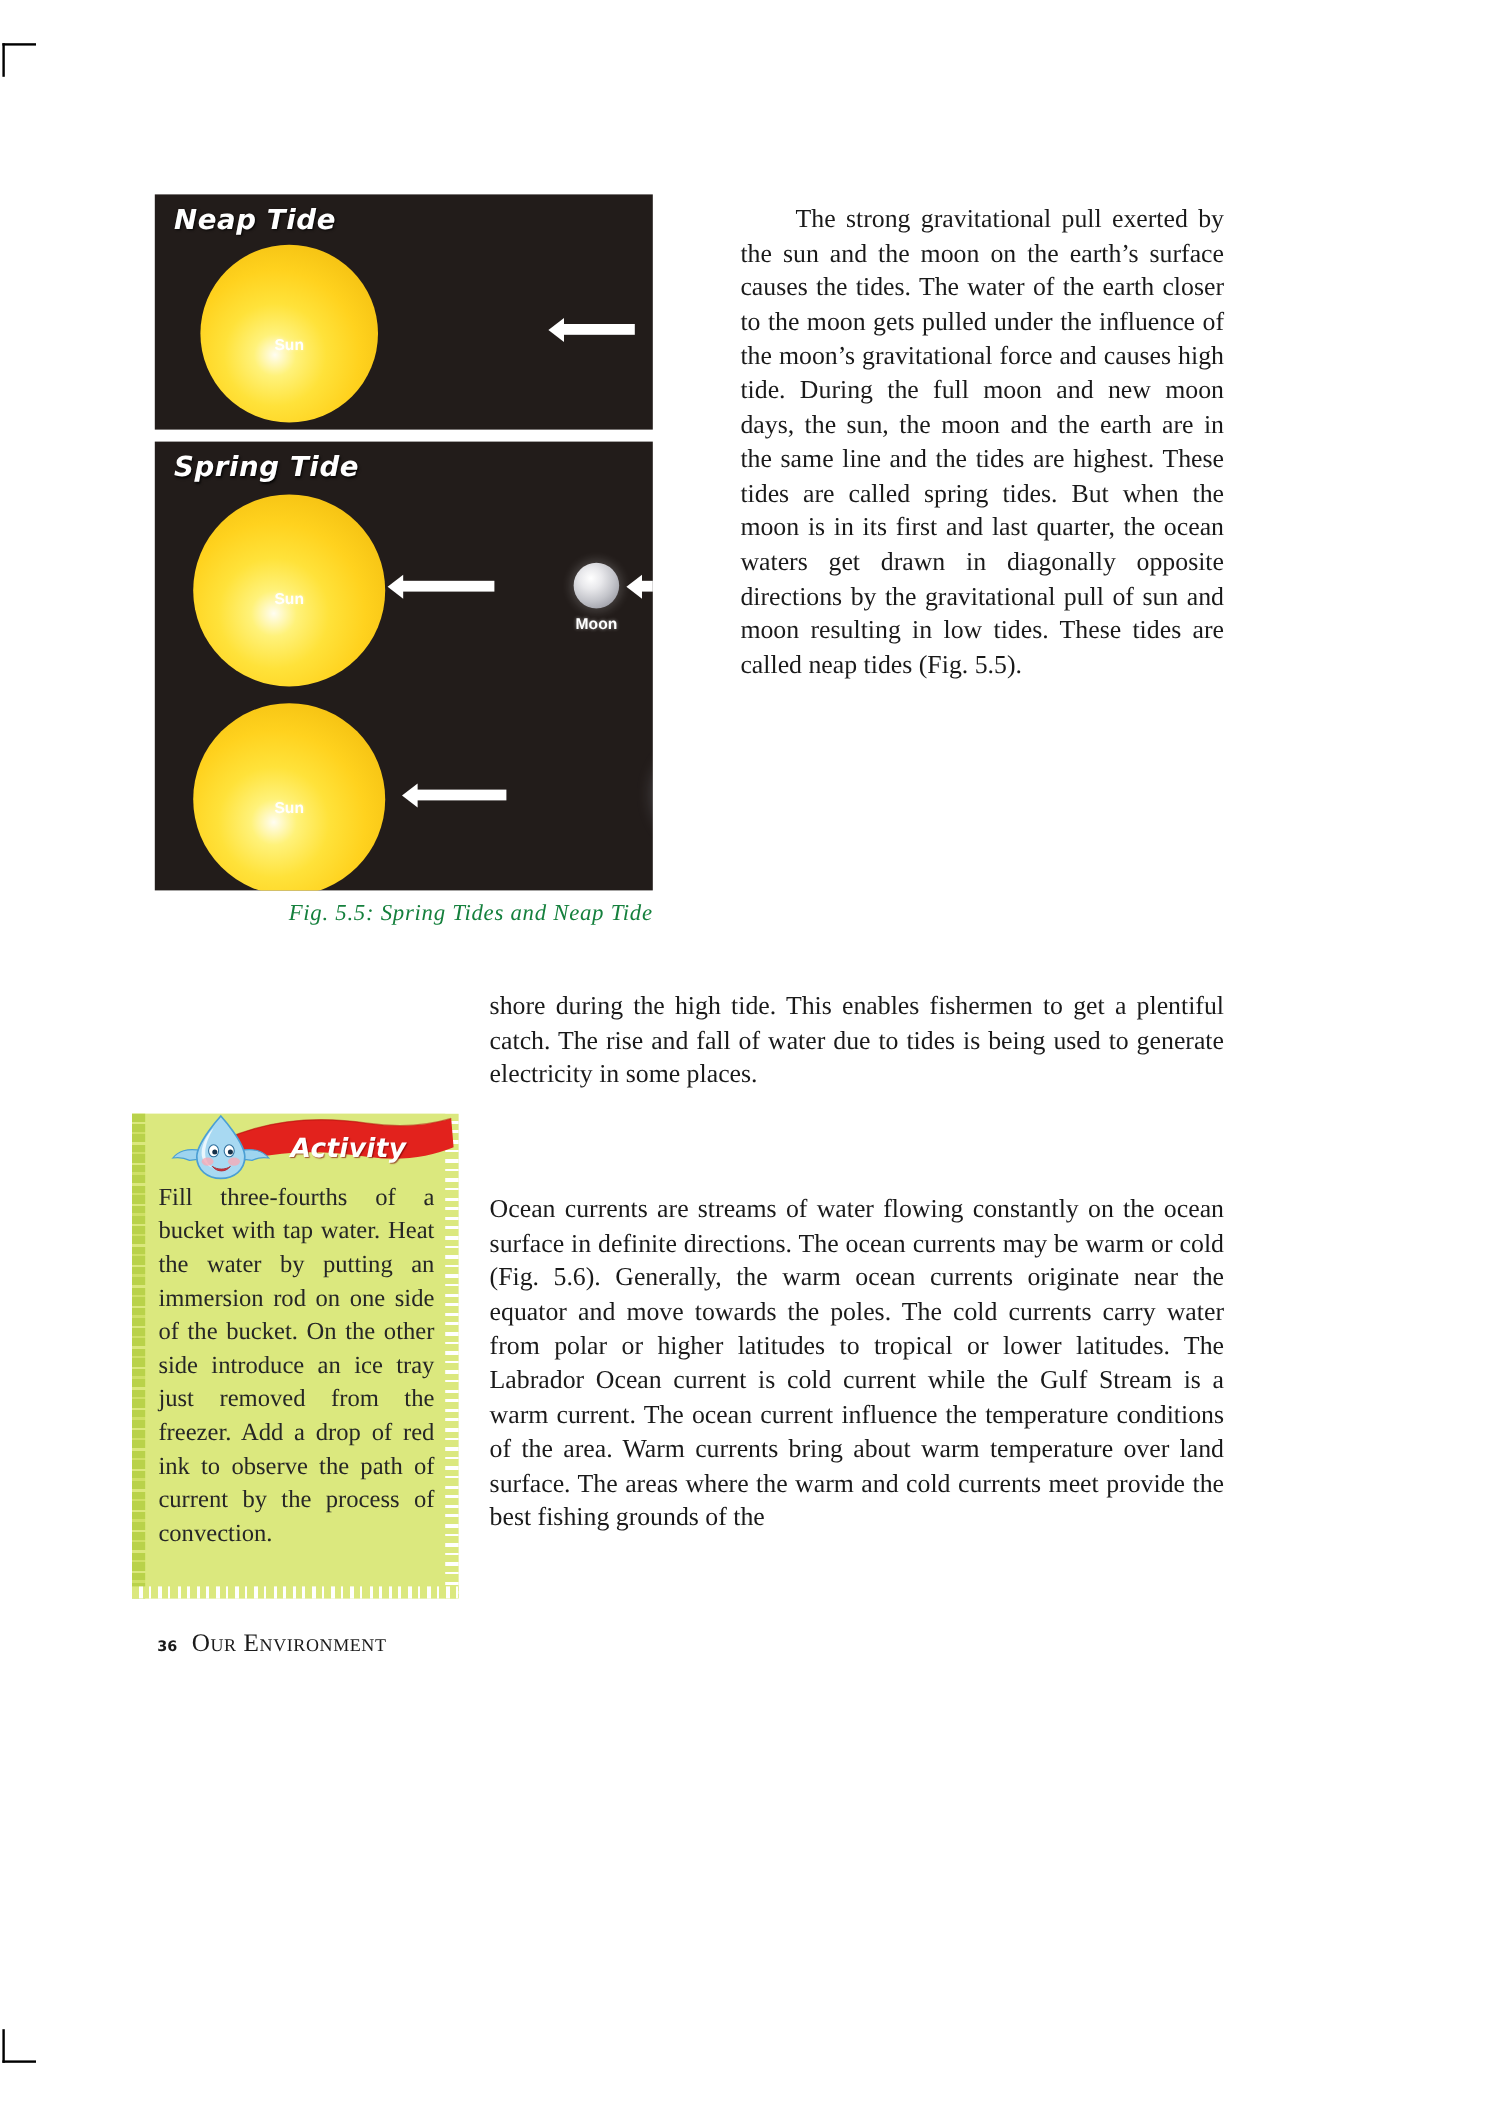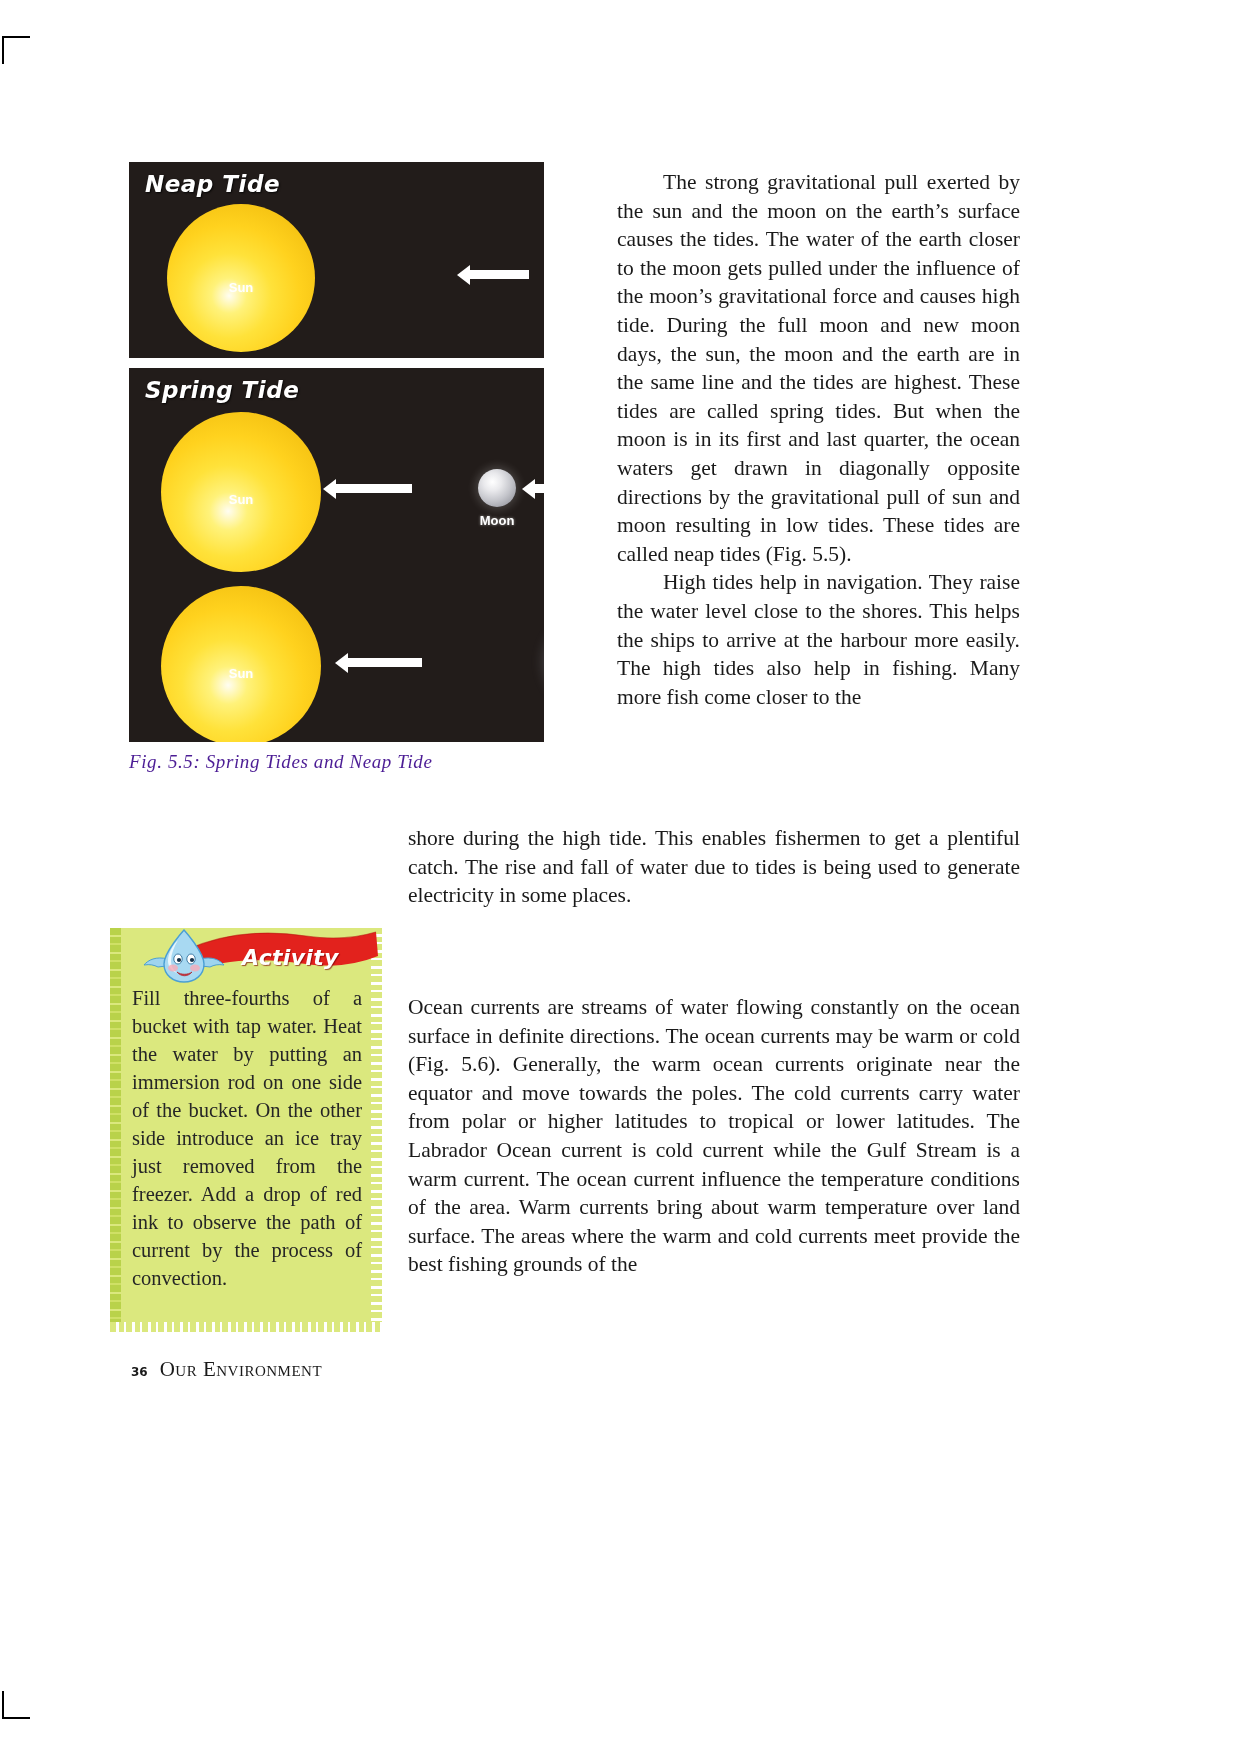--- a/index.html
+++ b/index.html
@@ -110,26 +110,26 @@
     position: absolute;
     left: -11px; top: 50%;
     transform: translateY(-50%);
     border-top: 10px solid transparent;
     border-bottom: 10px solid transparent;
     border-right: 13px solid #ffffff;
   }
 
   .fig-caption {
     margin-top: 9px;
-    text-align: left;
+    text-align: right;
     font-family: "Liberation Serif", serif;
     font-style: italic;
     font-size: 19px;
     letter-spacing: 0.6px;
-    color: #4c1d95;
+    color: #15803d;
   }
 
   
   .col-right {
     position: absolute;
     left: 617px;
     top: 168px;
     width: 403px;
     font-size: 21.5px;
     line-height: 28.6px;
@@ -312,21 +312,20 @@
 
       <div class="arrow left" style="left:217px; top:290px; width:76px;"></div>
 
     </div>
 
     <div class="fig-caption">Fig. 5.5: Spring Tides and Neap Tide</div>
   </div>
 
   <div class="col-right">
     <p class="indent">The strong gravitational pull exerted by the sun and the moon on the earth’s surface causes the tides. The water of the earth closer to the moon gets pulled under the influence of the moon’s gravitational force and causes high tide. During the full moon and new moon days, the sun, the moon and the earth are in the same line and the tides are highest. These tides are called spring tides. But when the moon is in its first and last quarter, the ocean waters get drawn in diagonally opposite directions by the gravitational pull of sun and moon resulting in low tides. These tides are called neap tides (Fig. 5.5).</p>
-    <p class="indent">High tides help in navigation. They raise the water level close to the shores. This helps the ships to arrive at the harbour more easily. The high tides also help in fishing. Many more fish come closer to the</p>
   </div>
 
   <div class="full-width fw-tides">
     <p>shore during the high tide. This enables fishermen to get a plentiful catch. The rise and fall of water due to tides is being used to generate electricity in some places.</p>
   </div>
 
 
   <div class="full-width fw-oceans">
     <p>Ocean currents are streams of water flowing constantly on the ocean surface in definite directions. The ocean currents may be warm or cold (Fig. 5.6). Generally, the warm ocean currents originate near the equator and move towards the poles. The cold currents carry water from polar or higher latitudes to tropical or lower latitudes. The Labrador Ocean current is cold current while the Gulf Stream is a warm current. The ocean current influence the temperature conditions of the area. Warm currents bring about warm temperature over land surface. The areas where the warm and cold currents meet provide the best fishing grounds of the</p>
   </div>

